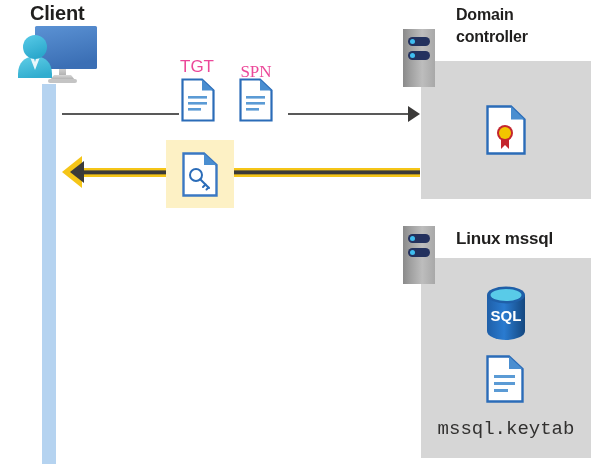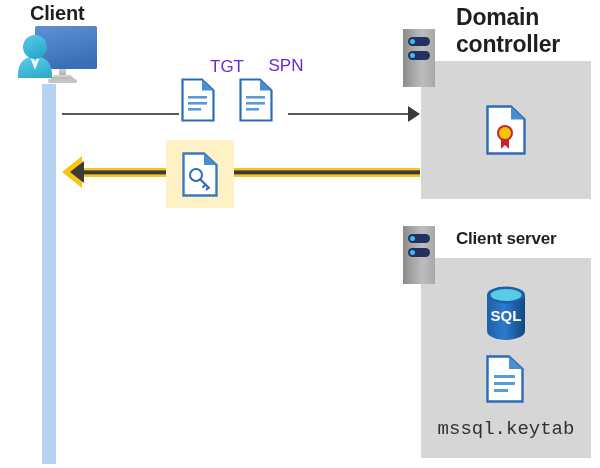--- a/index.html
+++ b/index.html
@@ -26,22 +26,22 @@
     color: #201f1e;
     letter-spacing: -0.2px;
   }
   #client-title {
     left: 30px; top: 2px;
     font-size: 20px;
     line-height: 22px;
   }
   #dc-title {
     left: 456px; top: 4px;
-    font-size: 23px;
-    line-height: 27px;
+    font-size: 16px;
+    line-height: 22px;
     width: 130px;
   }
   #linux-title {
     left: 456px; top: 228px;
     font-size: 17px;
     line-height: 22px;
     width: 140px;
   }
 
   
@@ -130,26 +130,25 @@
   
   #key-highlight {
     left: 166px; top: 140px;
     width: 68px; height: 68px;
     background: #fdf1c5;
   }
 
   
   .doc-label {
     font-size: 17px;
-    color: #6d28d9;
+    color: #ec4899;
     text-align: center;
-    margin-left: 30px;
   }
   #tgt-label { left: 174px; top: 57px; width: 46px; }
-  #spn-label { left: 230px; top: 56px; width: 52px; }
+  #spn-label { left: 230px; top: 62px; width: 52px; font-family: Liberation Serif, serif; }
 
   
   #keytab-caption {
     left: 421px; top: 418px;
     width: 170px;
     text-align: center;
     font-size: 19px;
     color: #323130;
     font-family: Liberation Mono, monospace;
   }
@@ -265,21 +264,21 @@
       <path d="M1.5 1.5 H25 L38.5 14.5 V48.5 H1.5 Z" fill="#ffffff" stroke="#2b6cb8" stroke-width="2.4"></path>
       <path d="M25 1.5 L38.5 14.5 H25 Z" fill="#4a8ed0"></path>
 
       <path d="M15 30 L15 44 L19 40 L23 44 L23 30 Z" fill="#c4262e"></path>
 
       <circle cx="19" cy="28" r="8" fill="#c4262e"></circle>
       <circle cx="19" cy="28" r="6" fill="#f2c500"></circle>
     </svg>
   </div>
 
-  <div class="abs title" id="linux-title">Client server</div>
+  <div class="abs title" id="linux-title">Linux mssql</div>
 
   <div class="abs panel" id="linux-panel"></div>
 
   <div class="abs rack" id="linux-rack">
     <span class="rack-pill p1"></span>
     <span class="rack-pill p2"></span>
   </div>
 
   <div class="abs" id="sql-db">
     <svg width="44" height="54" viewBox="0 0 44 54" xmlns="http://www.w3.org/2000/svg">

